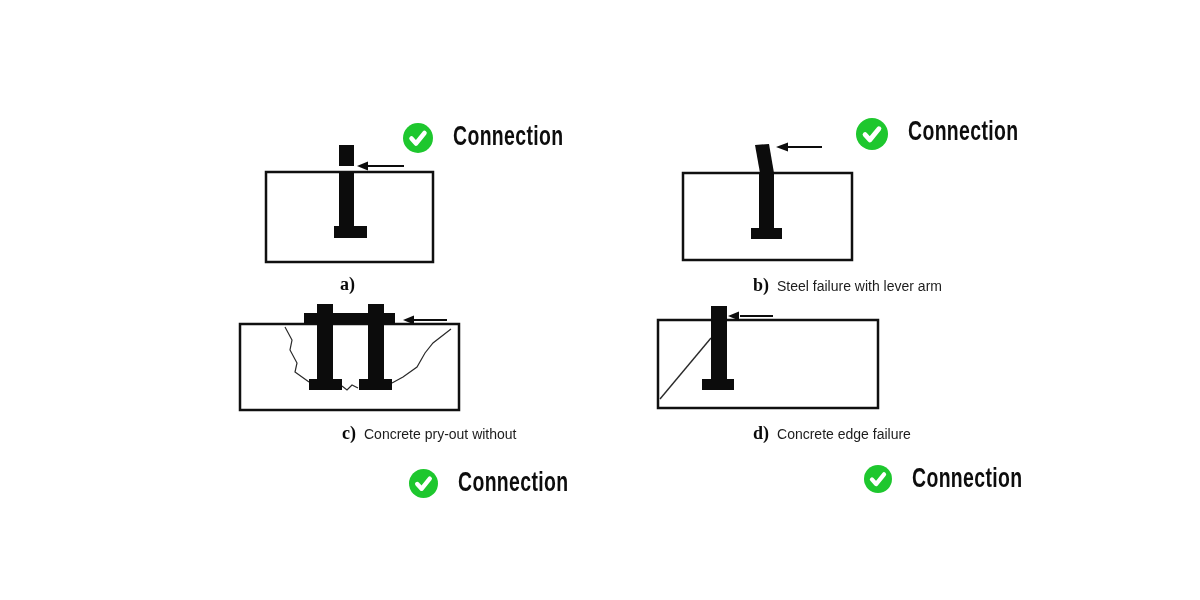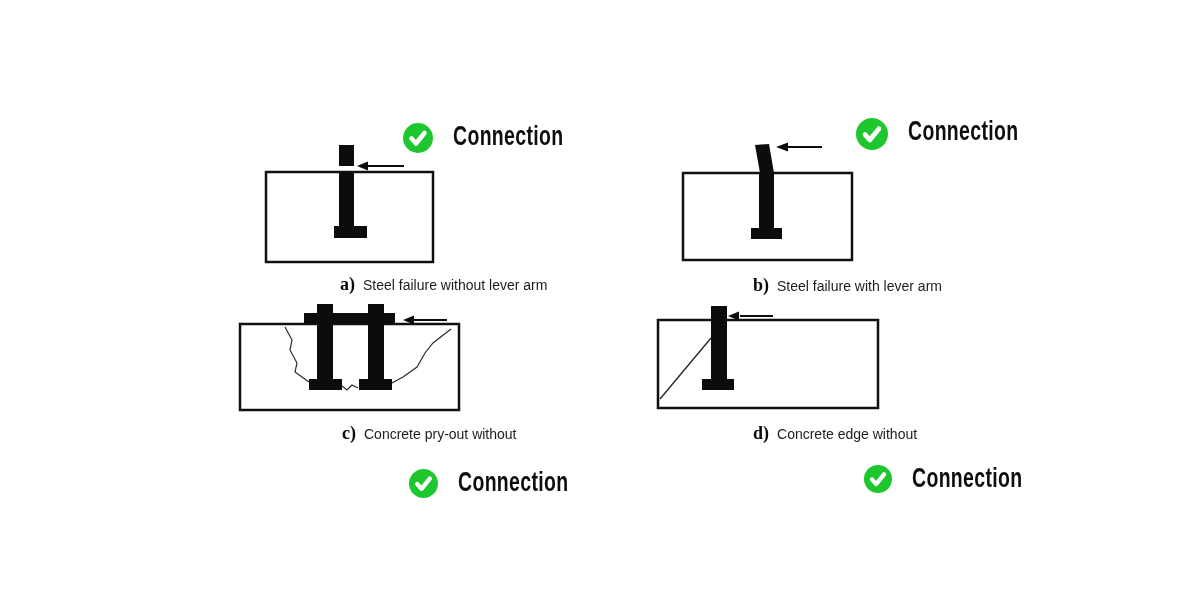--- a/index.html
+++ b/index.html
@@ -111,33 +111,32 @@
       <rect class="steel" x="702" y="379" width="32" height="11"></rect>
       <g>
         <line class="arrow-line" x1="773" y1="316" x2="740" y2="316"></line>
         <polygon class="arrow-head" points="728,316 739,311.5 739,320.5"></polygon>
       </g>
     </g>
   </svg>
 
   <div class="caption" style="left:340px; top:274px;">
     <span class="prefix">a)</span>
-    <span>Steel failure without lever arm</span>
   </div>
   <div class="caption" style="left:753px; top:275px;">
     <span class="prefix">b)</span>
     <span>Steel failure with lever arm</span>
   </div>
   <div class="caption" style="left:342px; top:423px;">
     <span class="prefix">c)</span>
     <span>Concrete pry-out without</span>
   </div>
   <div class="caption" style="left:753px; top:423px;">
     <span class="prefix">d)</span>
-    <span>Concrete edge without</span>
+    <span>Concrete edge failure</span>
   </div>
 
   <div class="badge" style="left:403px; top:123px;">
     <svg width="30" height="30" viewBox="0 0 30 30">
       <circle cx="15" cy="15" r="15" fill="#1EC72E"></circle>
       <polyline points="8.5,15.5 13,20.5 21.5,10" fill="none" stroke="#ffffff" stroke-width="4.5" stroke-linecap="round" stroke-linejoin="round"></polyline>
     </svg>
     <span class="badge-label">Connection</span>
   </div>
 

